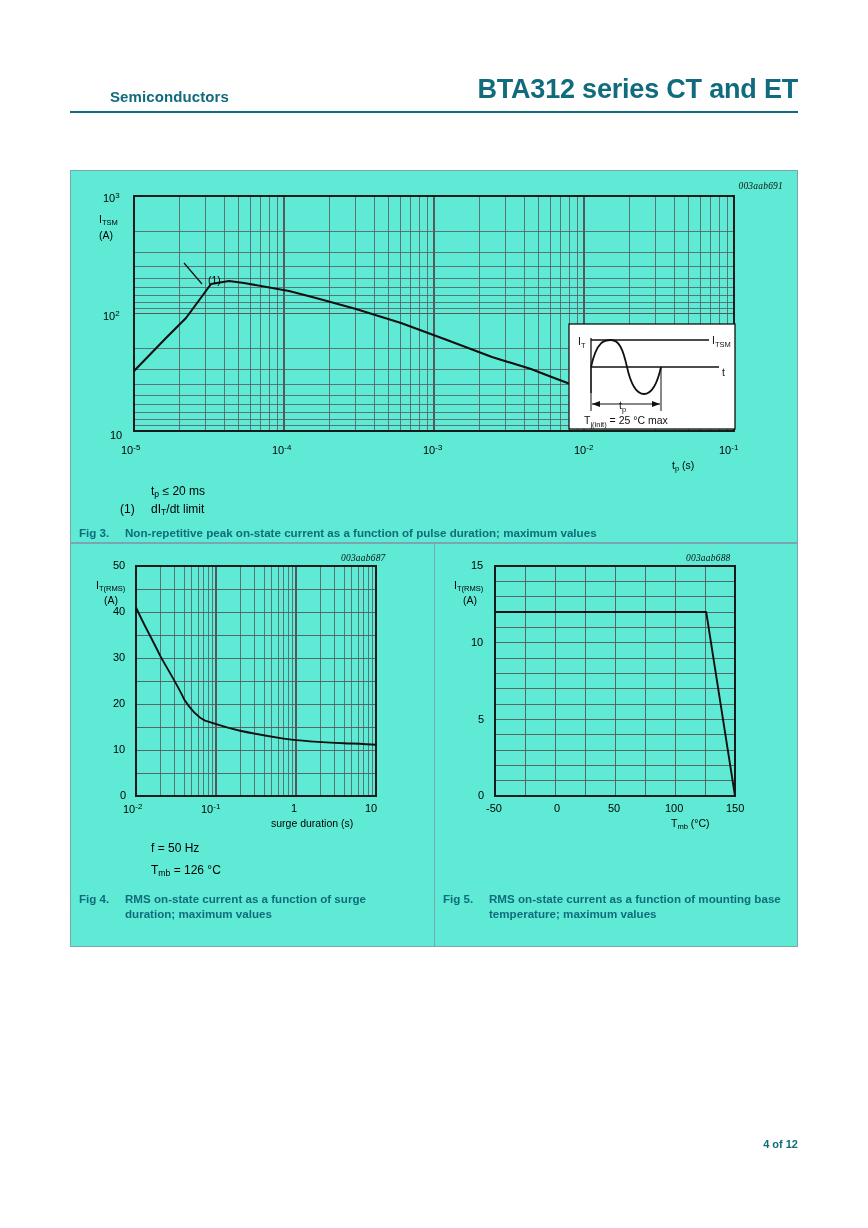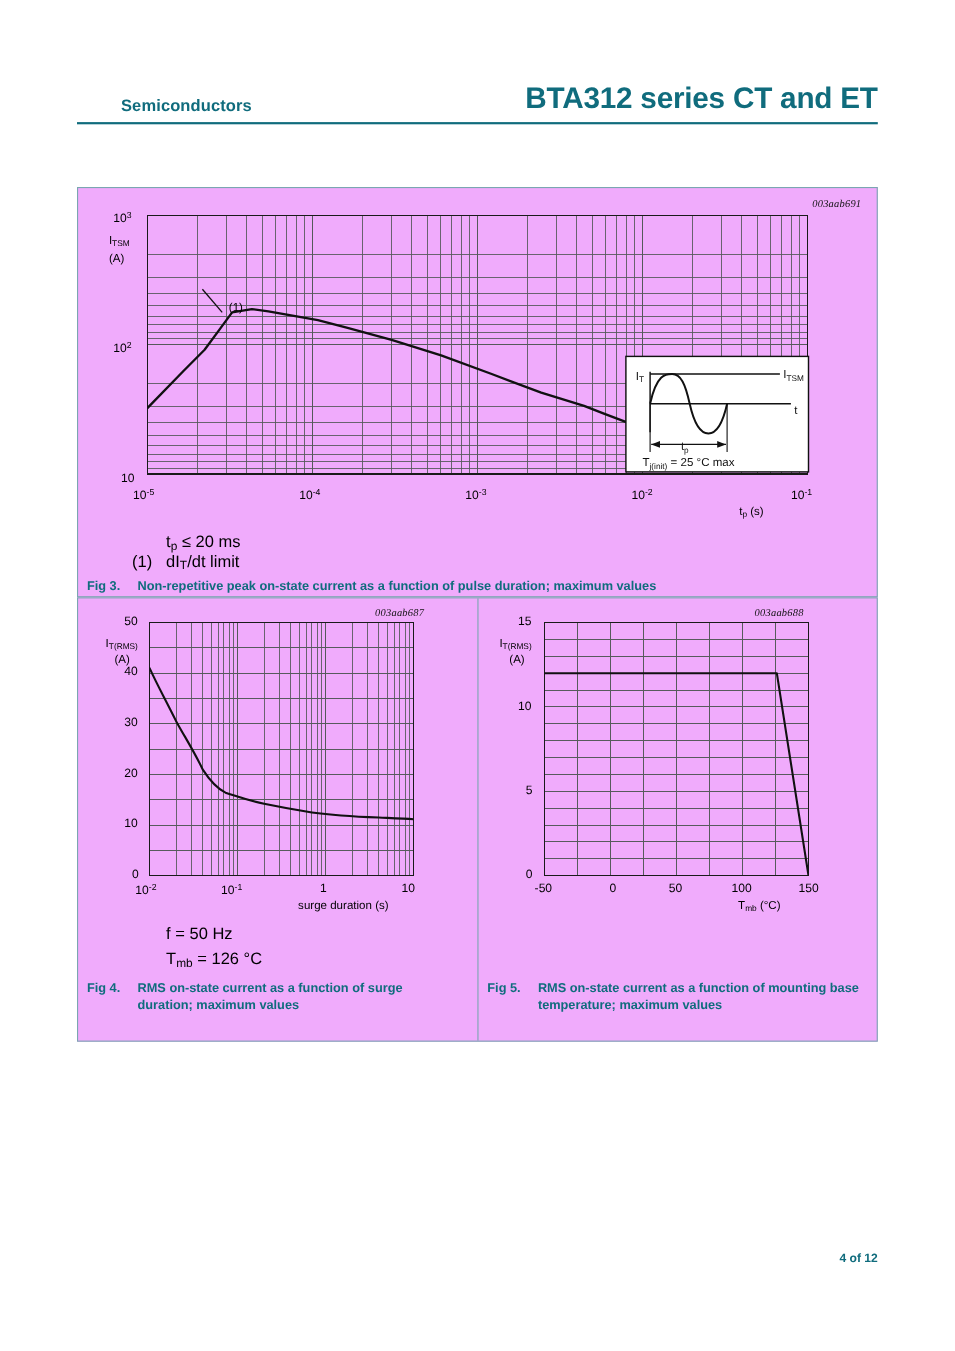--- a/index.html
+++ b/index.html
@@ -24,32 +24,32 @@
   }
   .hdr-rule{
     position:absolute;left:0;right:0;top:33px;height:2px;background:#106C7D;
   }
   .hdr-sub{
     position:absolute;right:0;top:40px;
     font-size:12.5px;font-weight:bold;color:#106C7D;white-space:nowrap;
   }
 
   
-  .figbox{position:absolute;border:1.4px solid #7BA6B1;box-sizing:border-box;background:#f0abfc;}
+  .figbox{position:absolute;border:1.4px solid #7BA6B1;box-sizing:border-box;background:#5eead4;}
   #fig3-box{left:70px;top:170px;width:728px;height:373px;}
   #fig45-box{left:70px;top:543px;width:728px;height:404px;}
   .vdivider{position:absolute;left:363px;top:0;bottom:0;width:1.4px;background:#7BA6B1;}
 
   .figcap{
     position:absolute;color:#106C7D;font-size:11.6px;font-weight:bold;line-height:15px;
   }
   .figcap .lbl{position:absolute;left:0;top:0;}
   .figcap .txt{position:absolute;left:46px;top:0;}
 
-  .note{position:absolute;font-size:15px;color:#000;white-space:nowrap;text-align:right;}
+  .note{position:absolute;font-size:12px;color:#000;white-space:nowrap;text-align:right;}
   .note .num{position:absolute;left:-31px;top:0;}
 
   sub{font-size:.72em;vertical-align:-0.25em;}
   sup{font-size:.72em;vertical-align:0.45em;}
 
   .chartid{
     position:absolute;font-family:"Liberation Serif",serif;font-style:italic;
     font-size:9.5px;color:#111;letter-spacing:.2px;
   }
 

